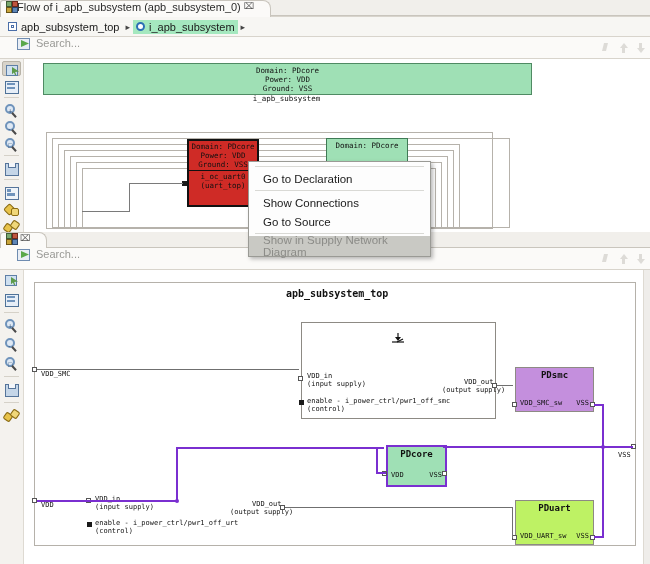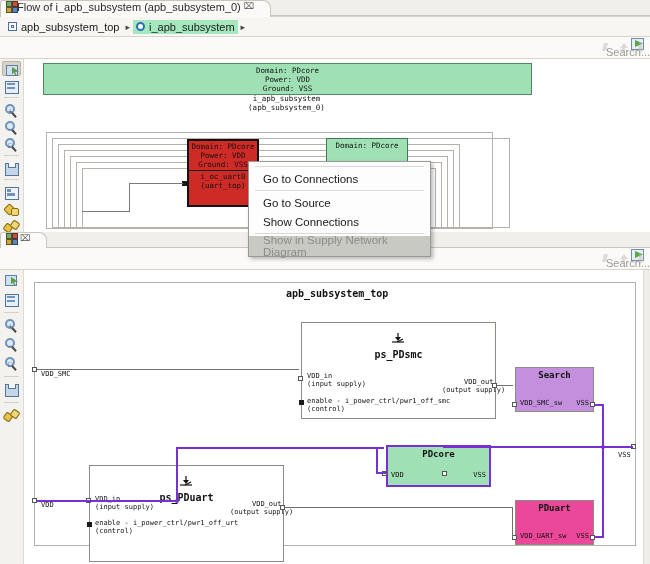--- a/index.html
+++ b/index.html
@@ -46,21 +46,21 @@
   .crumb{display:flex;align-items:center;gap:4px;font-size:11px;padding:1px 3px;}
   .crumb.sel{background:#a5e8bf;}
   .crumb-sep{color:#444;font-size:9px;}
   .ico-sq{width:9px;height:9px;border:1px solid #4a6ea8;background:#fff;box-sizing:border-box;position:relative;}
   .ico-sq:after{content:"";position:absolute;left:2px;top:2px;right:2px;bottom:2px;border:1px solid #4a6ea8;}
   .ico-circ{width:9px;height:9px;border:2px solid #2c6fb5;border-radius:50%;background:#fff;box-sizing:border-box;}
 
   
   .searchrow{
     height:21px;background:#fbfaf8;border-bottom:1px solid #d8d4cc;
-    display:flex;align-items:flex-end;padding-left:0;position:relative;flex-direction:column;
+    display:flex;align-items:flex-start;padding-left:16px;position:relative;
   }
   .searchrow .sicon{width:15px;height:13px;position:relative;margin-right:5px;}
   .searchrow .sicon .pg{position:absolute;left:1px;top:1px;width:11px;height:10px;background:#e9eef5;border:1px solid #6f8cb0;}
   .searchrow .sicon .ar{position:absolute;left:5px;top:3px;width:8px;height:7px;background:#5aa84a;clip-path:polygon(0 0,100% 50%,0 100%);}
   .searchtext{color:#9a9a96;font-size:11px;}
   .searchright{position:absolute;right:5px;top:0;height:21px;display:flex;align-items:center;gap:8px;opacity:.45;}
   .sr-ico{width:9px;height:10px;position:relative;}
   .sr-ico.pencil:before{content:"";position:absolute;left:1px;top:0;width:4px;height:8px;background:#b9b6b0;transform:skewX(-14deg);}
   .sr-ico.up:before{content:"";position:absolute;left:1px;top:0;width:0;height:0;border-left:4px solid transparent;border-right:4px solid transparent;border-bottom:5px solid #b9b6b0;}
   .sr-ico.up:after{content:"";position:absolute;left:3px;top:5px;width:3px;height:5px;background:#b9b6b0;}
@@ -257,21 +257,20 @@
       <div class="nest" style="left:52px;top:103px;width:364px;height:64px;"></div>
       <div class="nest" style="left:58px;top:109px;width:352px;height:58px;"></div>
 
       <div class="flowbox greenbar" style="left:19px;top:4px;width:487px;height:30px;">
         <span>Domain: PDcore</span>
         <span>Power: VDD</span>
         <span>Ground: VSS</span>
       </div>
       <div class="capt" style="left:19px;top:35px;width:487px;">
         <div>i_apb_subsystem</div>
-        <div>(apb_subsystem_0)</div>
       </div>
 
       <div class="flowbox redmod" style="left:163px;top:80px;width:68px;height:64px;">
         <div class="hd">
           <div>Domain: PDcore</div>
           <div>Power: VDD</div>
           <div>Ground: VSS</div>
         </div>
         <div class="bd">
           <div>i_oc_uart0</div>
@@ -287,28 +286,28 @@
       <div class="wire" style="left:105px;top:124px;width:54px;height:1px;"></div>
       <div class="wire" style="left:105px;top:124px;width:1px;height:28px;"></div>
       <div class="wire" style="left:58px;top:152px;width:48px;height:1px;"></div>
     </div>
   </div>
 </div>
 
 <div class="ctxmenu">
   <div class="ctxsep"></div>
   <div class="ctxitem">
-    <span>Go to Connections</span>
+    <span>Go to Declaration</span>
   </div>
   <div class="ctxsep"></div>
   <div class="ctxitem">
+    <span>Show Connections</span>
+  </div>
+  <div class="ctxitem">
     <span>Go to Source</span>
-  </div>
-  <div class="ctxitem">
-    <span>Show Connections</span>
   </div>
   <div class="ctxsep"></div>
   <div class="ctxitem disabled">
     <span>Show in Supply Network Diagram</span>
   </div>
 </div>
 
 <div class="panel panel-bottom">
 
   <div class="tabbar">
@@ -389,68 +388,58 @@
       <div class="port" style="left:607px;top:174px;"></div>
       <div class="mono" style="left:594px;top:181px;">VSS</div>
 
       <div class="psbox" style="left:277px;top:52px;width:193px;height:95px;">
         <svg class="ps-sym" style="left:86px;top:10px;" viewBox="0 0 20 12">
           <line x1="10" y1="0" x2="10" y2="4" stroke="#111" stroke-width="1.2"></line>
           <polygon points="7,4 13,4 10,8" fill="#111"></polygon>
           <line x1="4" y1="9" x2="16" y2="9" stroke="#111" stroke-width="1.2"></line>
           <line x1="9" y1="9" x2="15" y2="6" stroke="#111" stroke-width="1.2"></line>
         </svg>
-        <div class="ps-name" style="top:26px;">ps_PDsmc</div>
       </div>
       <div class="port" style="left:274px;top:106px;"></div>
       <div class="mono" style="left:283px;top:102px;"><span>VDD_in</span></div>
       <div class="mono" style="left:283px;top:110px;">(input supply)</div>
       <div class="port fill" style="left:275px;top:130px;"></div>
       <div class="mono" style="left:283px;top:127px;">enable - i_power_ctrl/pwr1_off_smc</div>
       <div class="mono" style="left:283px;top:135px;">(control)</div>
       <div class="mono" style="left:440px;top:108px;">VDD_out</div>
       <div class="mono" style="left:418px;top:116px;">(output supply)</div>
       <div class="port" style="left:468px;top:113px;"></div>
 
-      <div class="psbox" style="left:65px;top:195px;width:193px;height:95px;">
-        <svg class="ps-sym" style="left:86px;top:10px;" viewBox="0 0 20 12">
-          <line x1="10" y1="0" x2="10" y2="4" stroke="#111" stroke-width="1.2"></line>
-          <polygon points="7,4 13,4 10,8" fill="#111"></polygon>
-          <line x1="4" y1="9" x2="16" y2="9" stroke="#111" stroke-width="1.2"></line>
-          <line x1="9" y1="9" x2="15" y2="6" stroke="#111" stroke-width="1.2"></line>
-        </svg>
-        <div class="ps-name" style="top:26px;">ps_PDuart</div>
-      </div>
       <div class="port" style="left:62px;top:228px;"></div>
       <div class="mono" style="left:71px;top:225px;">VDD_in</div>
       <div class="mono" style="left:71px;top:233px;">(input supply)</div>
       <div class="port fill" style="left:63px;top:252px;"></div>
       <div class="mono" style="left:71px;top:249px;">enable - i_power_ctrl/pwr1_off_urt</div>
       <div class="mono" style="left:71px;top:257px;">(control)</div>
       <div class="mono" style="left:228px;top:230px;">VDD_out</div>
       <div class="mono" style="left:206px;top:238px;">(output supply)</div>
       <div class="port" style="left:256px;top:235px;"></div>
 
       <div class="pd" style="left:491px;top:97px;width:77px;height:43px;background:#c48fdd;">
-        <div class="ttl">Search</div>
+        <div class="ttl">PDsmc</div>
         <div class="pl">VDD_SMC_sw</div>
         <div class="pr">VSS</div>
       </div>
       <div class="port" style="left:488px;top:132px;"></div>
       <div class="port" style="left:566px;top:132px;"></div>
 
-      <div class="pd sel" style="left:362px;top:175px;width:57px;height:38px;background:#9fe0b5;padding-left:44px;">
+      <div class="pd sel" style="left:362px;top:175px;width:57px;height:38px;background:#9fe0b5;">
         <div class="ttl">PDcore</div>
         <div class="pl" style="bottom:6px;left:3px;">VDD</div>
         <div class="pr" style="bottom:6px;right:3px;">VSS</div>
       </div>
       <div class="port" style="left:358px;top:201px;"></div>
       <div class="port" style="left:418px;top:201px;"></div>
 
-      <div class="pd" style="left:491px;top:230px;width:77px;height:43px;background:#ec4899;">
+      <div class="pd" style="left:491px;top:230px;width:77px;height:43px;background:#bef264;">
         <div class="ttl">PDuart</div>
         <div class="pl">VDD_UART_sw</div>
         <div class="pr">VSS</div>
       </div>
       <div class="port" style="left:488px;top:265px;"></div>
       <div class="port" style="left:566px;top:265px;"></div>
 
       <div class="gwire" style="left:13px;top:99px;width:262px;height:1px;"></div>
       <div class="gwire" style="left:473px;top:115px;width:16px;height:1px;"></div>
       <div class="gwire" style="left:261px;top:237px;width:228px;height:1px;"></div>

